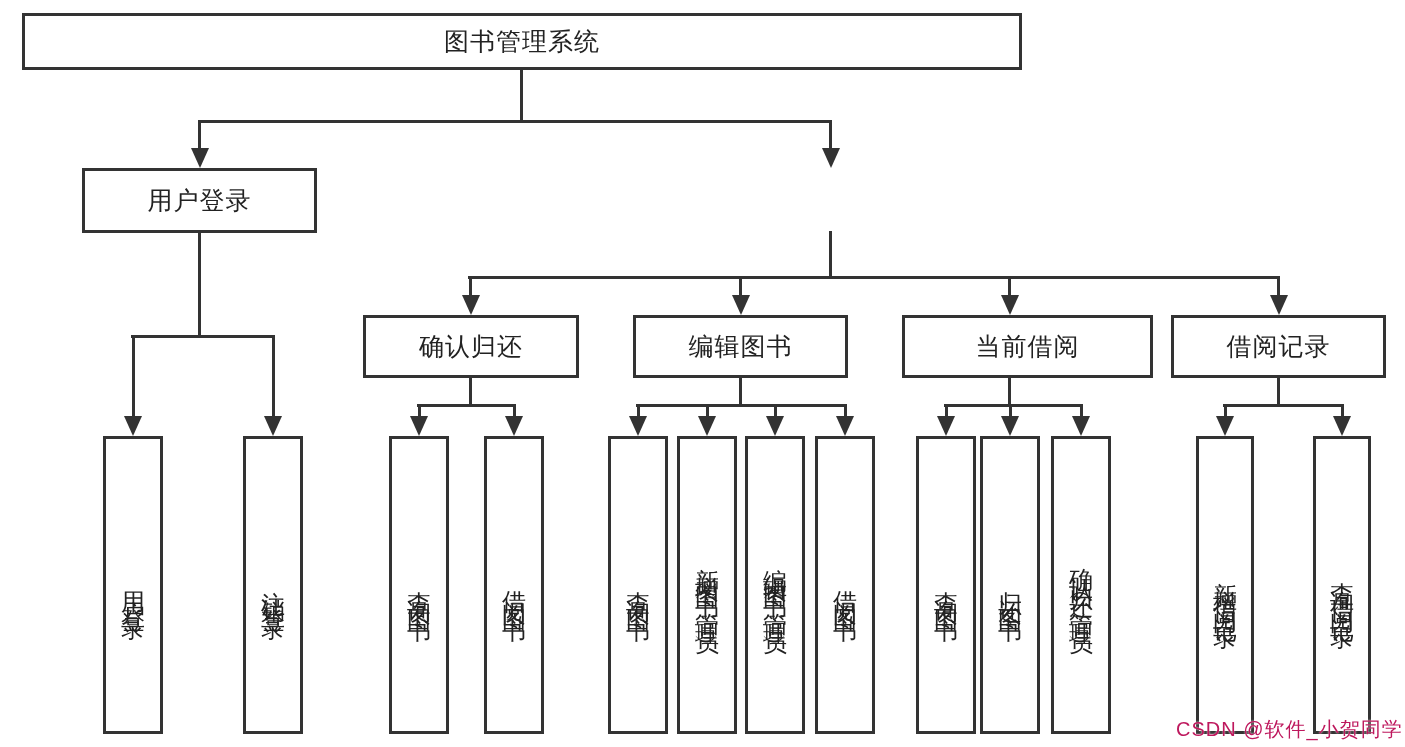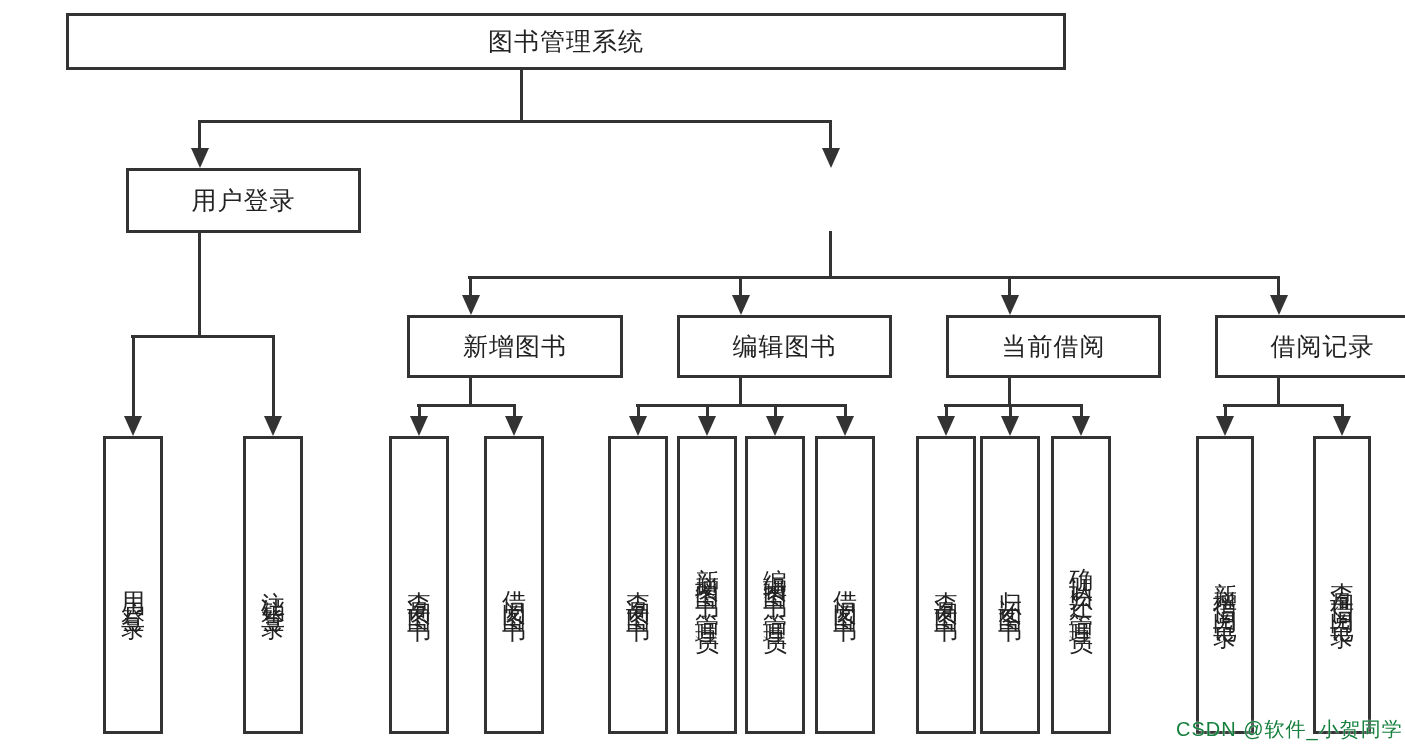--- a/index.html
+++ b/index.html
@@ -1,43 +1,43 @@
 <!DOCTYPE html>
 <html><head>
 <meta charset="utf-8">
 <style>
   html,body{margin:0;padding:0;background:#ffffff;}
   .canvas{position:relative;width:1405px;height:747px;background:#ffffff;overflow:hidden;
           font-family:"Liberation Sans",sans-serif;}
   .box{position:absolute;box-sizing:border-box;border:3px solid #333333;background:#ffffff;
        display:flex;align-items:center;justify-content:center;
-       font-size:25px;letter-spacing:1px;color:#222222;white-space:nowrap;margin-left:44px;}
+       font-size:25px;letter-spacing:1px;color:#222222;white-space:nowrap;}
   .leaf{position:absolute;box-sizing:border-box;border:3px solid #333333;background:#ffffff;
         top:436px;height:298px;width:60px;display:flex;align-items:center;justify-content:center;}
   .leaf span{writing-mode:vertical-rl;text-orientation:mixed;font-size:24px;line-height:1;
              letter-spacing:9px;margin-bottom:-9px;color:#222222;}
   .hline{position:absolute;height:3px;background:#333333;}
   .vline{position:absolute;width:3px;background:#333333;}
   .ah{position:absolute;width:0;height:0;border-left:9px solid transparent;
       border-right:9px solid transparent;border-top:20px solid #333333;}
-  .watermark{position:absolute;left:1176px;top:716px;font-size:20px;color:#15803d;
+  .watermark{position:absolute;left:1176px;top:716px;font-size:20px;color:#be185d;
              letter-spacing:1px;white-space:nowrap;text-shadow:0 0 2px #ffffff;z-index:5;}
 </style>
 </head>
 <body>
 
 <div class="canvas">
 
   <div class="box" style="left:22px;top:13px;width:1000px;height:57px">图书管理系统</div>
 
   <div class="box" style="left:82px;top:168px;width:235px;height:65px">用户登录</div>
 
-  <div class="box" style="left:363px;top:315px;width:216px;height:63px">新增图书</div>
+  <div class="box" style="left:363px;top:315px;width:216px;height:63px">确认归还</div>
   <div class="box" style="left:633px;top:315px;width:215px;height:63px">编辑图书</div>
-  <div class="box" style="left:902px;top:315px;width:215px;height:63px">当前借阅</div>
+  <div class="box" style="left:902px;top:315px;width:251px;height:63px">当前借阅</div>
   <div class="box" style="left:1171px;top:315px;width:215px;height:63px">借阅记录</div>
 
   <div class="leaf" style="left:103px">
     <span>用户登录</span>
     </div>
   <div class="leaf" style="left:243px">
     <span>注销登录</span>
     </div>
 
   <div class="leaf" style="left:389px">

